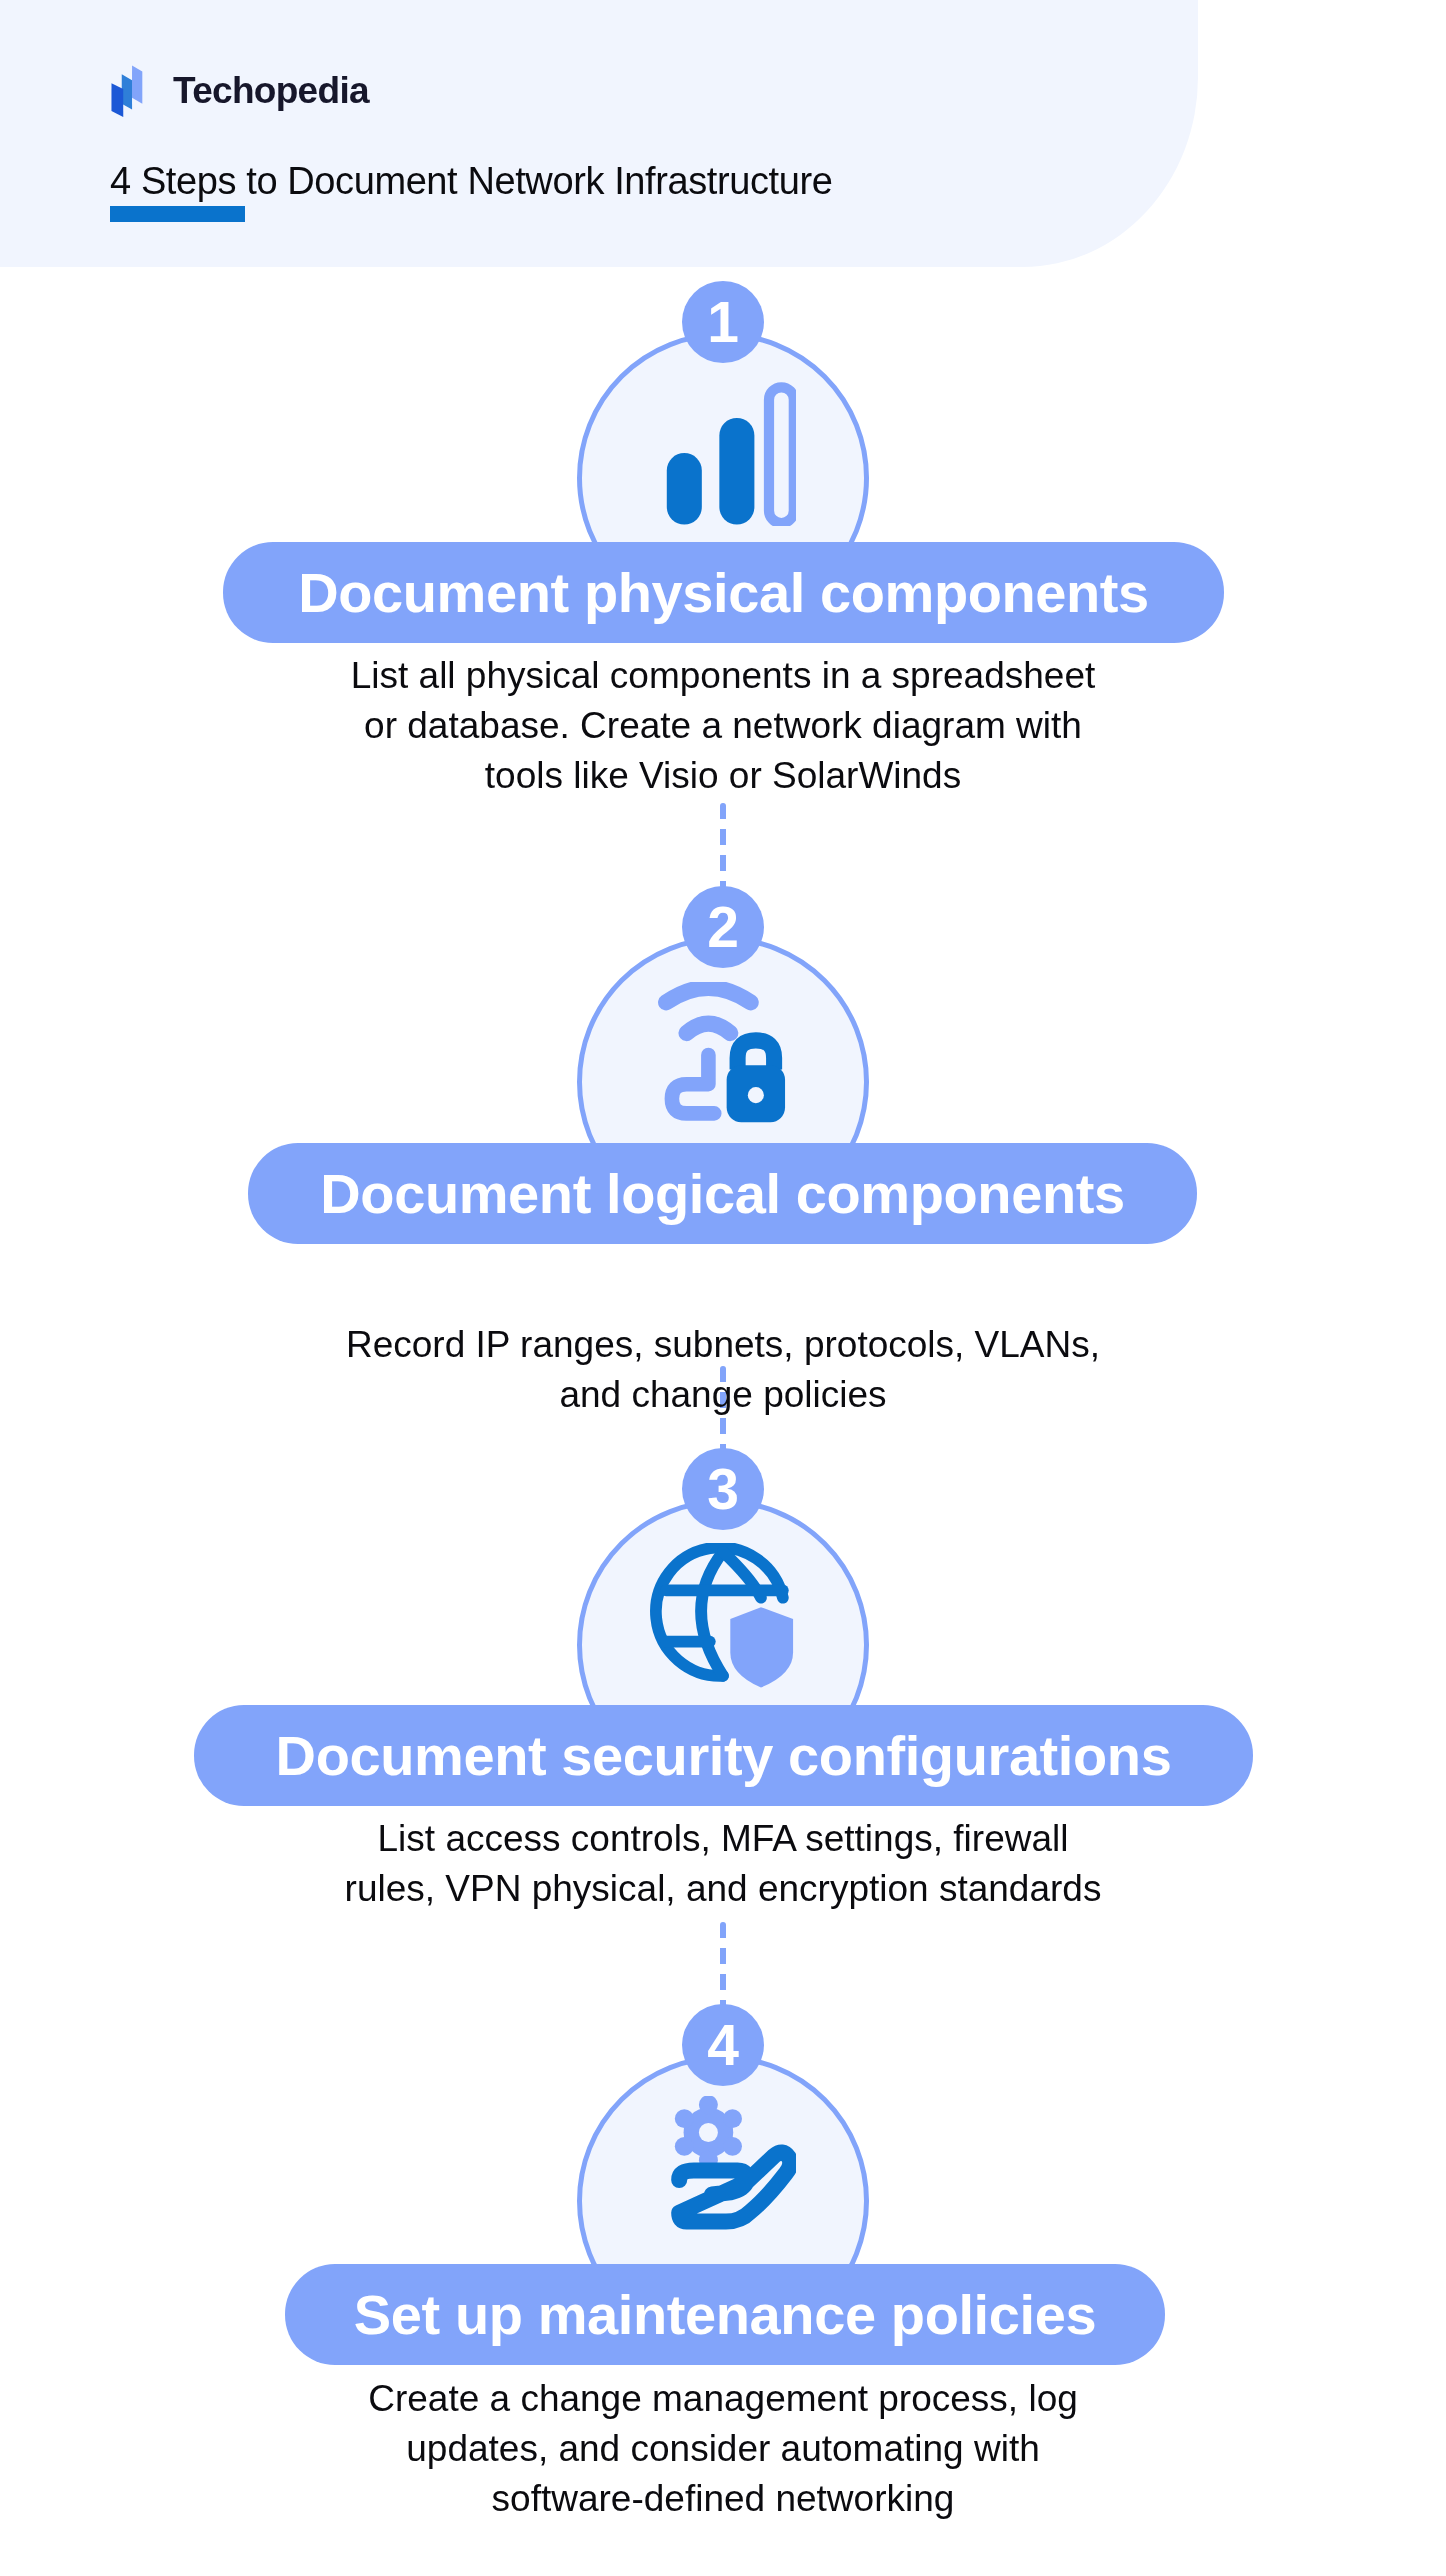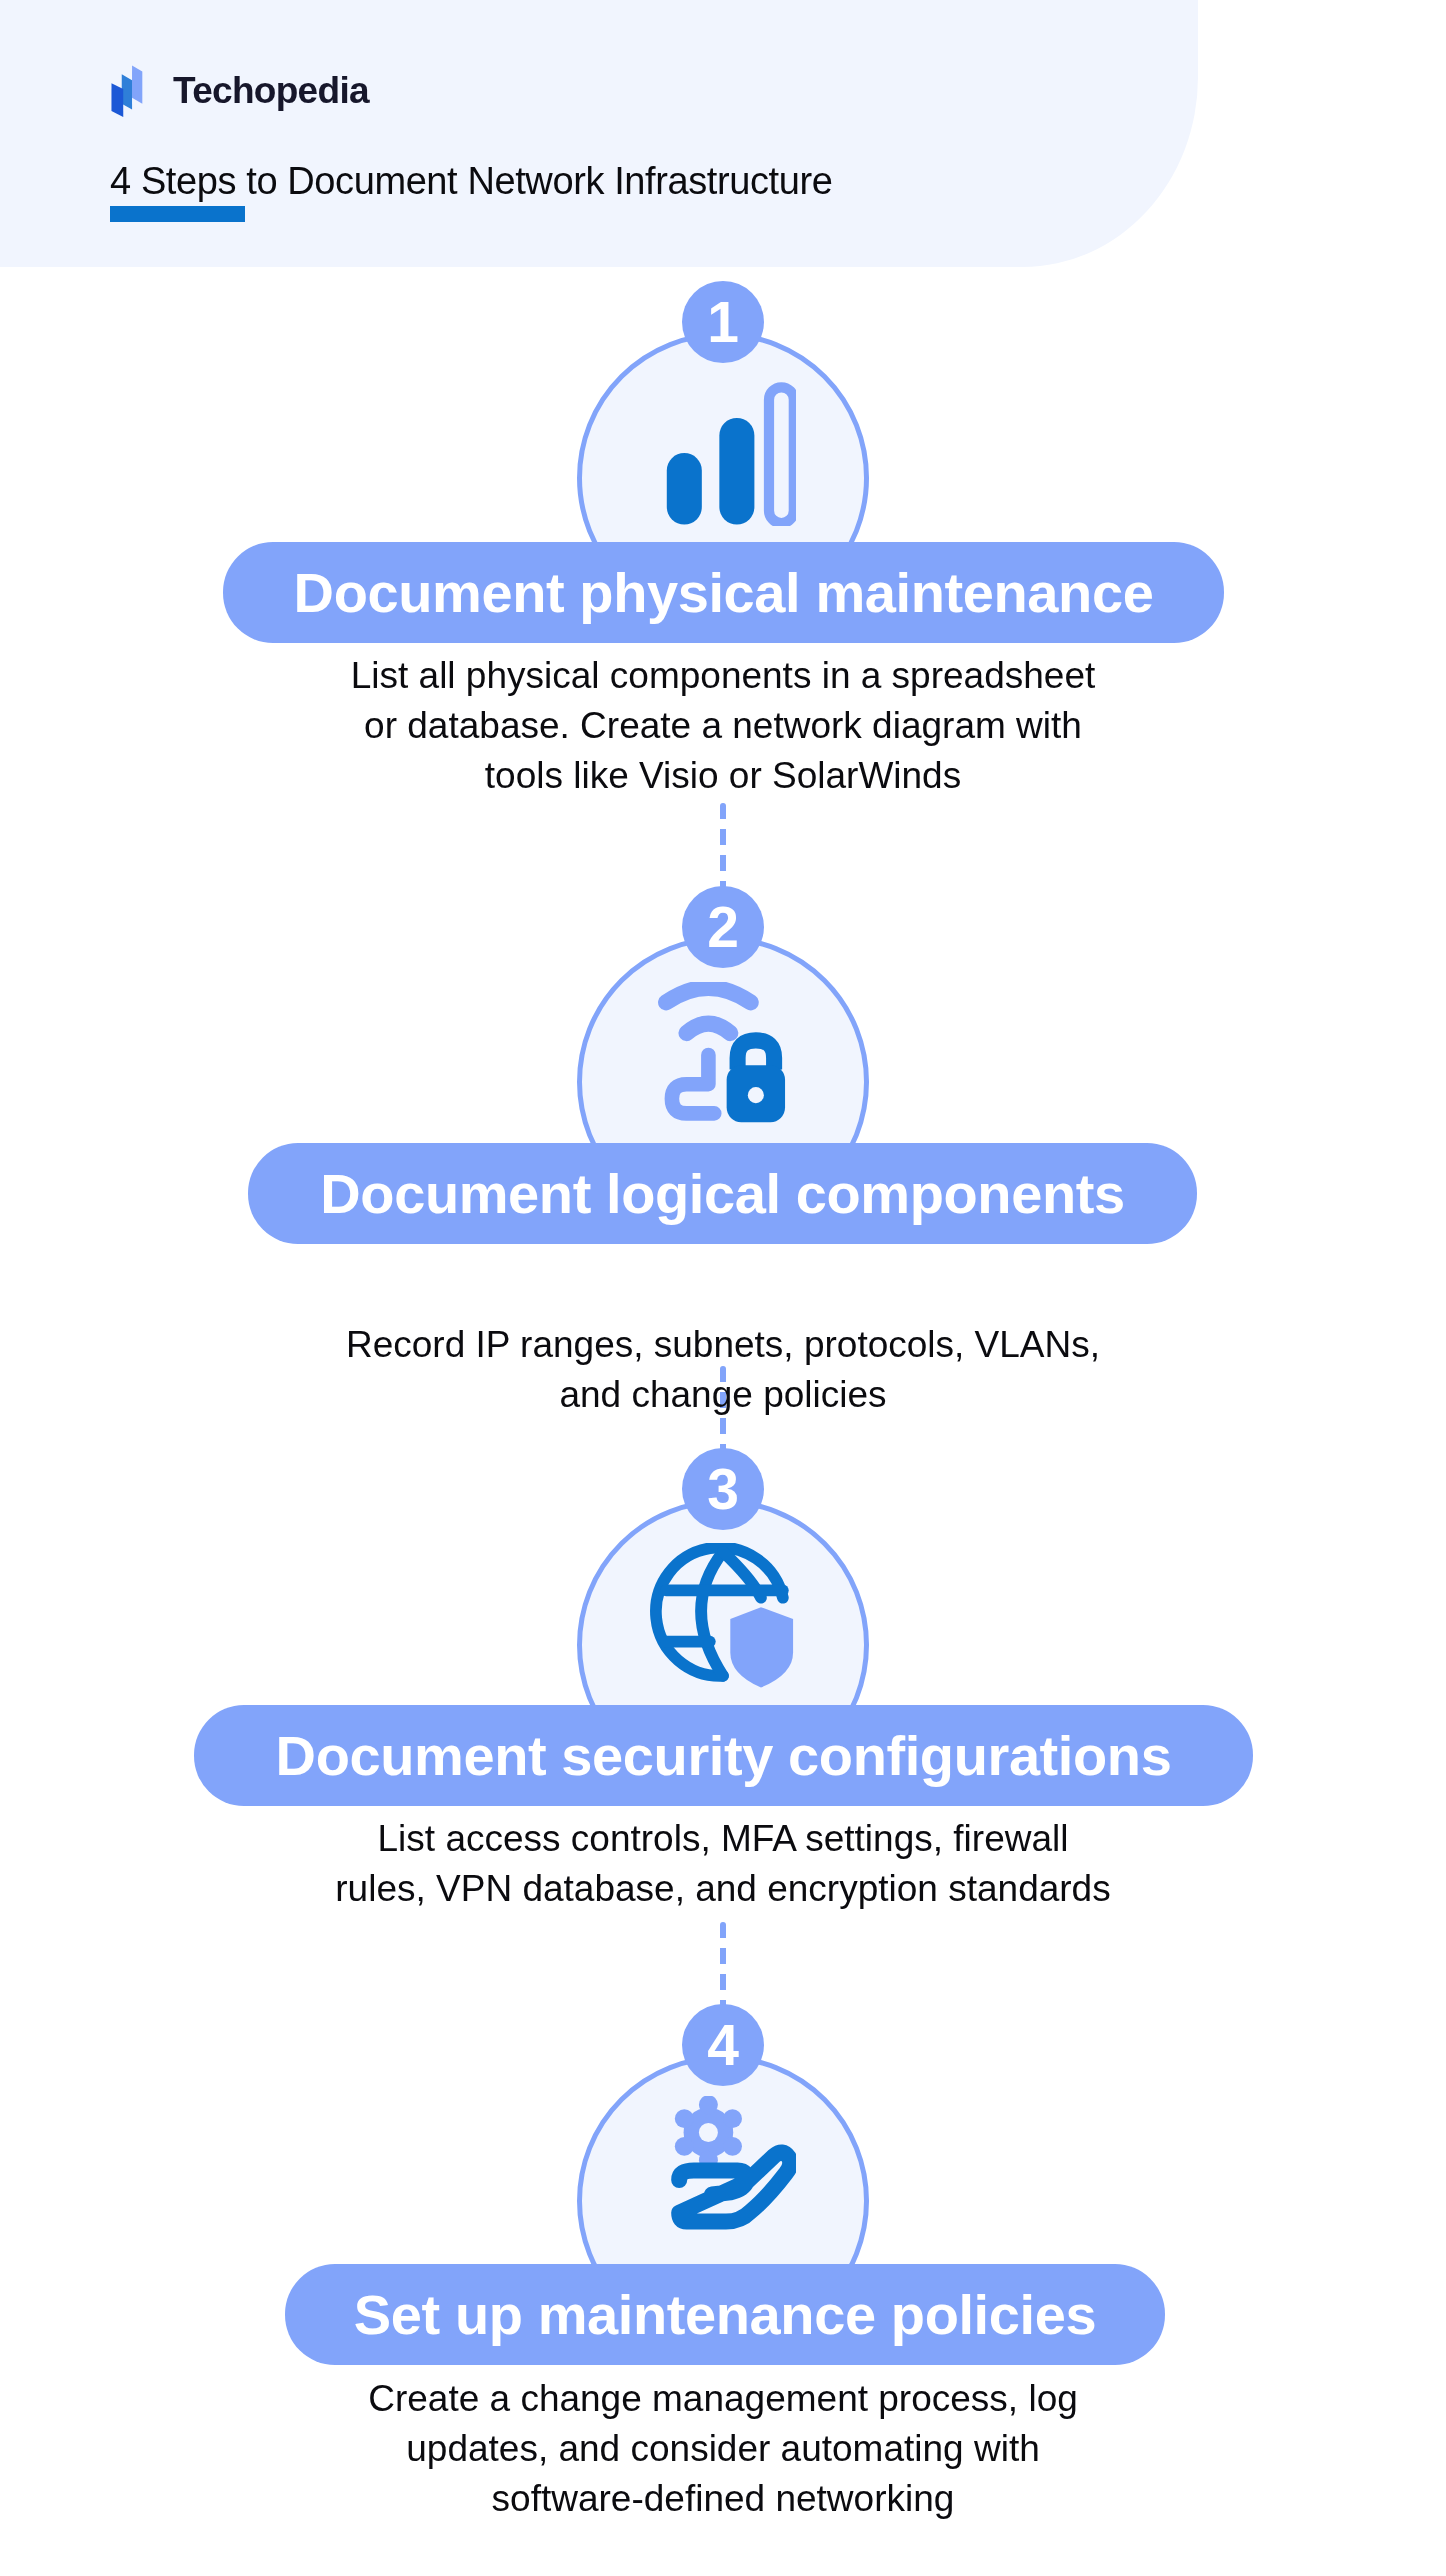--- a/index.html
+++ b/index.html
@@ -72,21 +72,21 @@
 <div class="connector" style="top:1922px;height:86px;"></div>
 
 <div class="step" style="top:0;">
   <div class="circle" style="top:332px;"></div>
   <svg class="icon" style="top:380px;" viewBox="0 0 200 200">
     <rect x="23" y="100" width="48" height="98" rx="24" fill="#0A73CC"></rect>
     <rect x="95" y="52" width="48" height="146" rx="24" fill="#0A73CC"></rect>
     <rect x="163" y="10" width="34" height="186" rx="17" fill="none" stroke="#82A4FA" stroke-width="14"></rect>
   </svg>
   <div class="badge" style="top:281px;">1</div>
-  <div class="pill" style="top:542px;left:223px;width:1001px;">Document physical maintenance</div>
+  <div class="pill" style="top:542px;left:223px;width:1001px;">Document physical components</div>
   <div class="desc" style="top:651px;">
     <span>List all physical components in a spreadsheet</span>
     <span>or database. Create a network diagram with</span>
     <span>tools like Visio or SolarWinds</span>
   </div>
 </div>
 
 <div class="step" style="top:0;">
   <div class="circle" style="top:936px;"></div>
   <svg class="icon" style="top:982px;" viewBox="0 0 200 200">
@@ -114,21 +114,21 @@
       <path d="M100 12 Q 140 50 152 75"></path>
       <line x1="22" y1="65" x2="182" y2="65"></line>
       <line x1="22" y1="135" x2="82" y2="135"></line>
     </g>
     <path d="M152 88 L 196 104 V 150 Q 196 180 152 198 Q 110 180 110 150 V 104 Z" fill="#82A4FA"></path>
   </svg>
   <div class="badge" style="top:1448px;">3</div>
   <div class="pill" style="top:1705px;left:194px;width:1059px;">Document security configurations</div>
   <div class="desc" style="top:1814px;">
     <span>List access controls, MFA settings, firewall</span>
-    <span>rules, VPN database, and encryption standards</span>
+    <span>rules, VPN physical, and encryption standards</span>
   </div>
 </div>
 
 <div class="step" style="top:0;">
   <div class="circle" style="top:2055px;"></div>
   <svg class="icon" style="top:2096px;" viewBox="0 0 200 200">
     <g fill="#82A4FA">
       <circle cx="80" cy="50" r="34"></circle>
       <circle cx="80" cy="12" r="13"></circle>
       <circle cx="113" cy="31" r="13"></circle>

